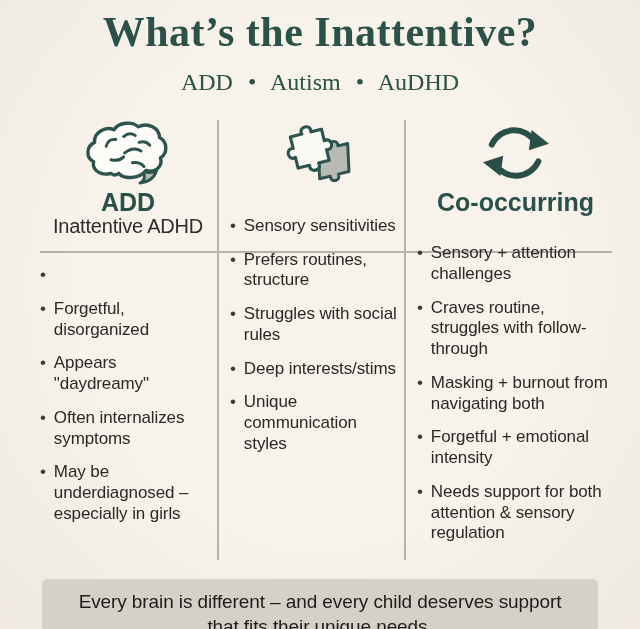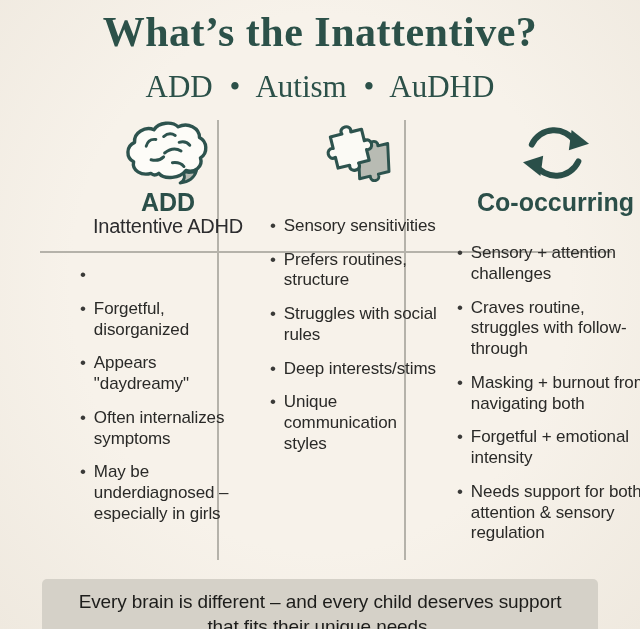--- a/index.html
+++ b/index.html
@@ -10,25 +10,25 @@
     -webkit-font-smoothing:antialiased;
   }
   .page-title{
     margin:8px 0 0; text-align:center;
     font-family:"Liberation Serif", serif; font-weight:700;
     font-size:42px; letter-spacing:.5px; color:#2c5149;
   }
   .page-subtitle{
     margin-top:13px; text-align:center;
     font-family:"Liberation Serif", serif; font-weight:500;
-    font-size:31px; color:#2c5149; word-spacing:9px;
+    font-size:24px; color:#2c5149; word-spacing:9px;
   }
   .board{
     position:absolute; top:116px; left:0; width:520px; height:446px;
-    display:grid; grid-template-columns:218px 187px 235px;padding-left:40px;
+    display:grid; grid-template-columns:218px 187px 235px;
   }
   .vline{position:absolute; width:1.5px; background:#b5b2aa; top:120px; height:440px;}
   .vline.v1{left:217px;}
   .vline.v2{left:404px;}
   .hline{position:absolute; top:251px; left:40px; width:572px; height:1.5px; background:#b5b2aa;}
   .col{box-sizing:border-box;}
   .col1{padding:0 2px 0 40px;}
   .col2{padding:0 2px 0 12px;}
   .col3{padding:0 26px 0 12px;}
   .icon-box{height:70px; display:flex; justify-content:center; align-items:center; padding-top:2px;}

